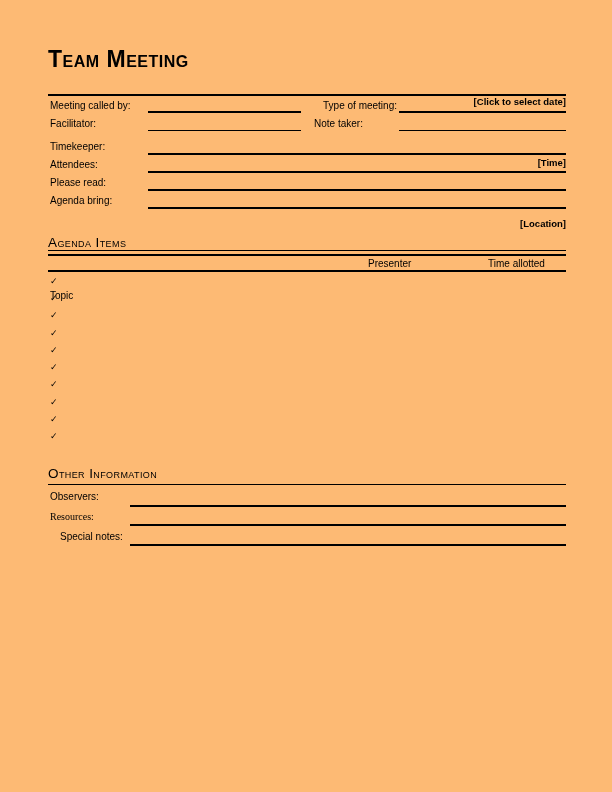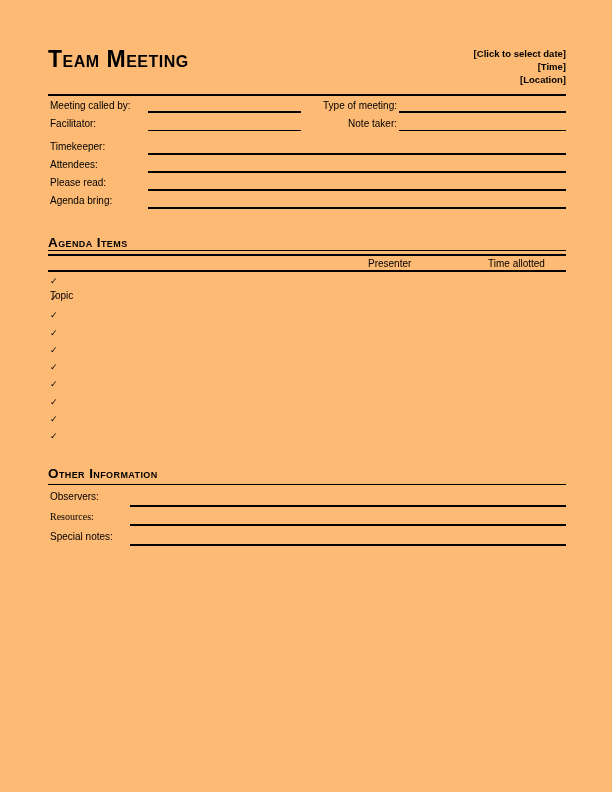--- a/index.html
+++ b/index.html
@@ -16,28 +16,28 @@
     font-size:23px; font-weight:bold;
     font-variant:small-caps;
     letter-spacing:0.5px;
   }
   .meta {
     position:absolute; right:46px; top:47px;
     text-align:right;
     font-size:9.5px; font-weight:bold;
     line-height:13px;
   }
-  .meta div { cursor:pointer; }
+  .meta div { cursor:pointer;margin-top:48px; }
   .rule { position:absolute; background:#000; }
   .label { position:absolute; font-size:10px; white-space:nowrap; }
   .label-r { text-align:right; }
   .fieldline { position:absolute; background:#000; cursor:text; }
   .heading {
     position:absolute; left:48px;
-    font-size:13.5px; font-weight:bold;
+    font-size:13.5px; font-weight:normal;
     font-variant:small-caps;
     letter-spacing:0.4px;
   }
   .colhead { position:absolute; font-size:10px; white-space:nowrap; }
   .agenda-row {
     position:absolute; left:48px; width:518px; height:16px;
     cursor:text;
   }
   .check {
     position:absolute; left:2px; top:1px;
@@ -65,21 +65,21 @@
 
   <div class="rule" style="left:48px; top:94px; width:518px; height:2px;"></div>
 
   <div class="label" style="left:50px; top:100px;">Meeting called by:</div>
   <div class="fieldline" style="left:148px; top:111px; width:153px; height:2px;"></div>
   <div class="label label-r" style="left:280px; top:100px; width:117px;">Type of meeting:</div>
   <div class="fieldline" style="left:399px; top:111px; width:167px; height:2px;"></div>
 
   <div class="label" style="left:50px; top:118px;">Facilitator:</div>
   <div class="fieldline" style="left:148px; top:130px; width:153px; height:1px;"></div>
-  <div class="label label-r" style="left:280px; top:118px; width:117px;">Note taker:</div>
+  <div class="label label-r" style="left:280px; top:118px; width:117px;text-align:center;">Note taker:</div>
   <div class="fieldline" style="left:399px; top:130px; width:167px; height:1px;"></div>
 
   <div class="label" style="left:50px; top:141px;">Timekeeper:</div>
   <div class="fieldline" style="left:148px; top:153px; width:418px; height:2px;"></div>
 
   <div class="label" style="left:50px; top:159px;">Attendees:</div>
   <div class="fieldline" style="left:148px; top:171px; width:418px; height:2px;"></div>
 
   <div class="label" style="left:50px; top:177px;">Please read:</div>
   <div class="fieldline" style="left:148px; top:189px; width:418px; height:2px;"></div>
@@ -129,17 +129,17 @@
 
   <div class="heading" style="top:466px;">Other Information</div>
   <div class="rule" style="left:48px; top:484px; width:518px; height:1px;"></div>
 
   <div class="label" style="left:50px; top:491px;">Observers:</div>
   <div class="fieldline" style="left:130px; top:505px; width:436px; height:2px;"></div>
 
   <div class="label" style="left:50px; top:511px;font-family:Liberation Serif, serif;">Resources:</div>
   <div class="fieldline" style="left:130px; top:524px; width:436px; height:2px;"></div>
 
-  <div class="label" style="left:50px; top:531px;text-align:center;">Special notes:</div>
+  <div class="label" style="left:60px; top:531px;text-align:center;">Special notes:</div>
   <div class="fieldline" style="left:130px; top:544px; width:436px; height:2px;"></div>
 
 
 </div>
 
 </body></html>

